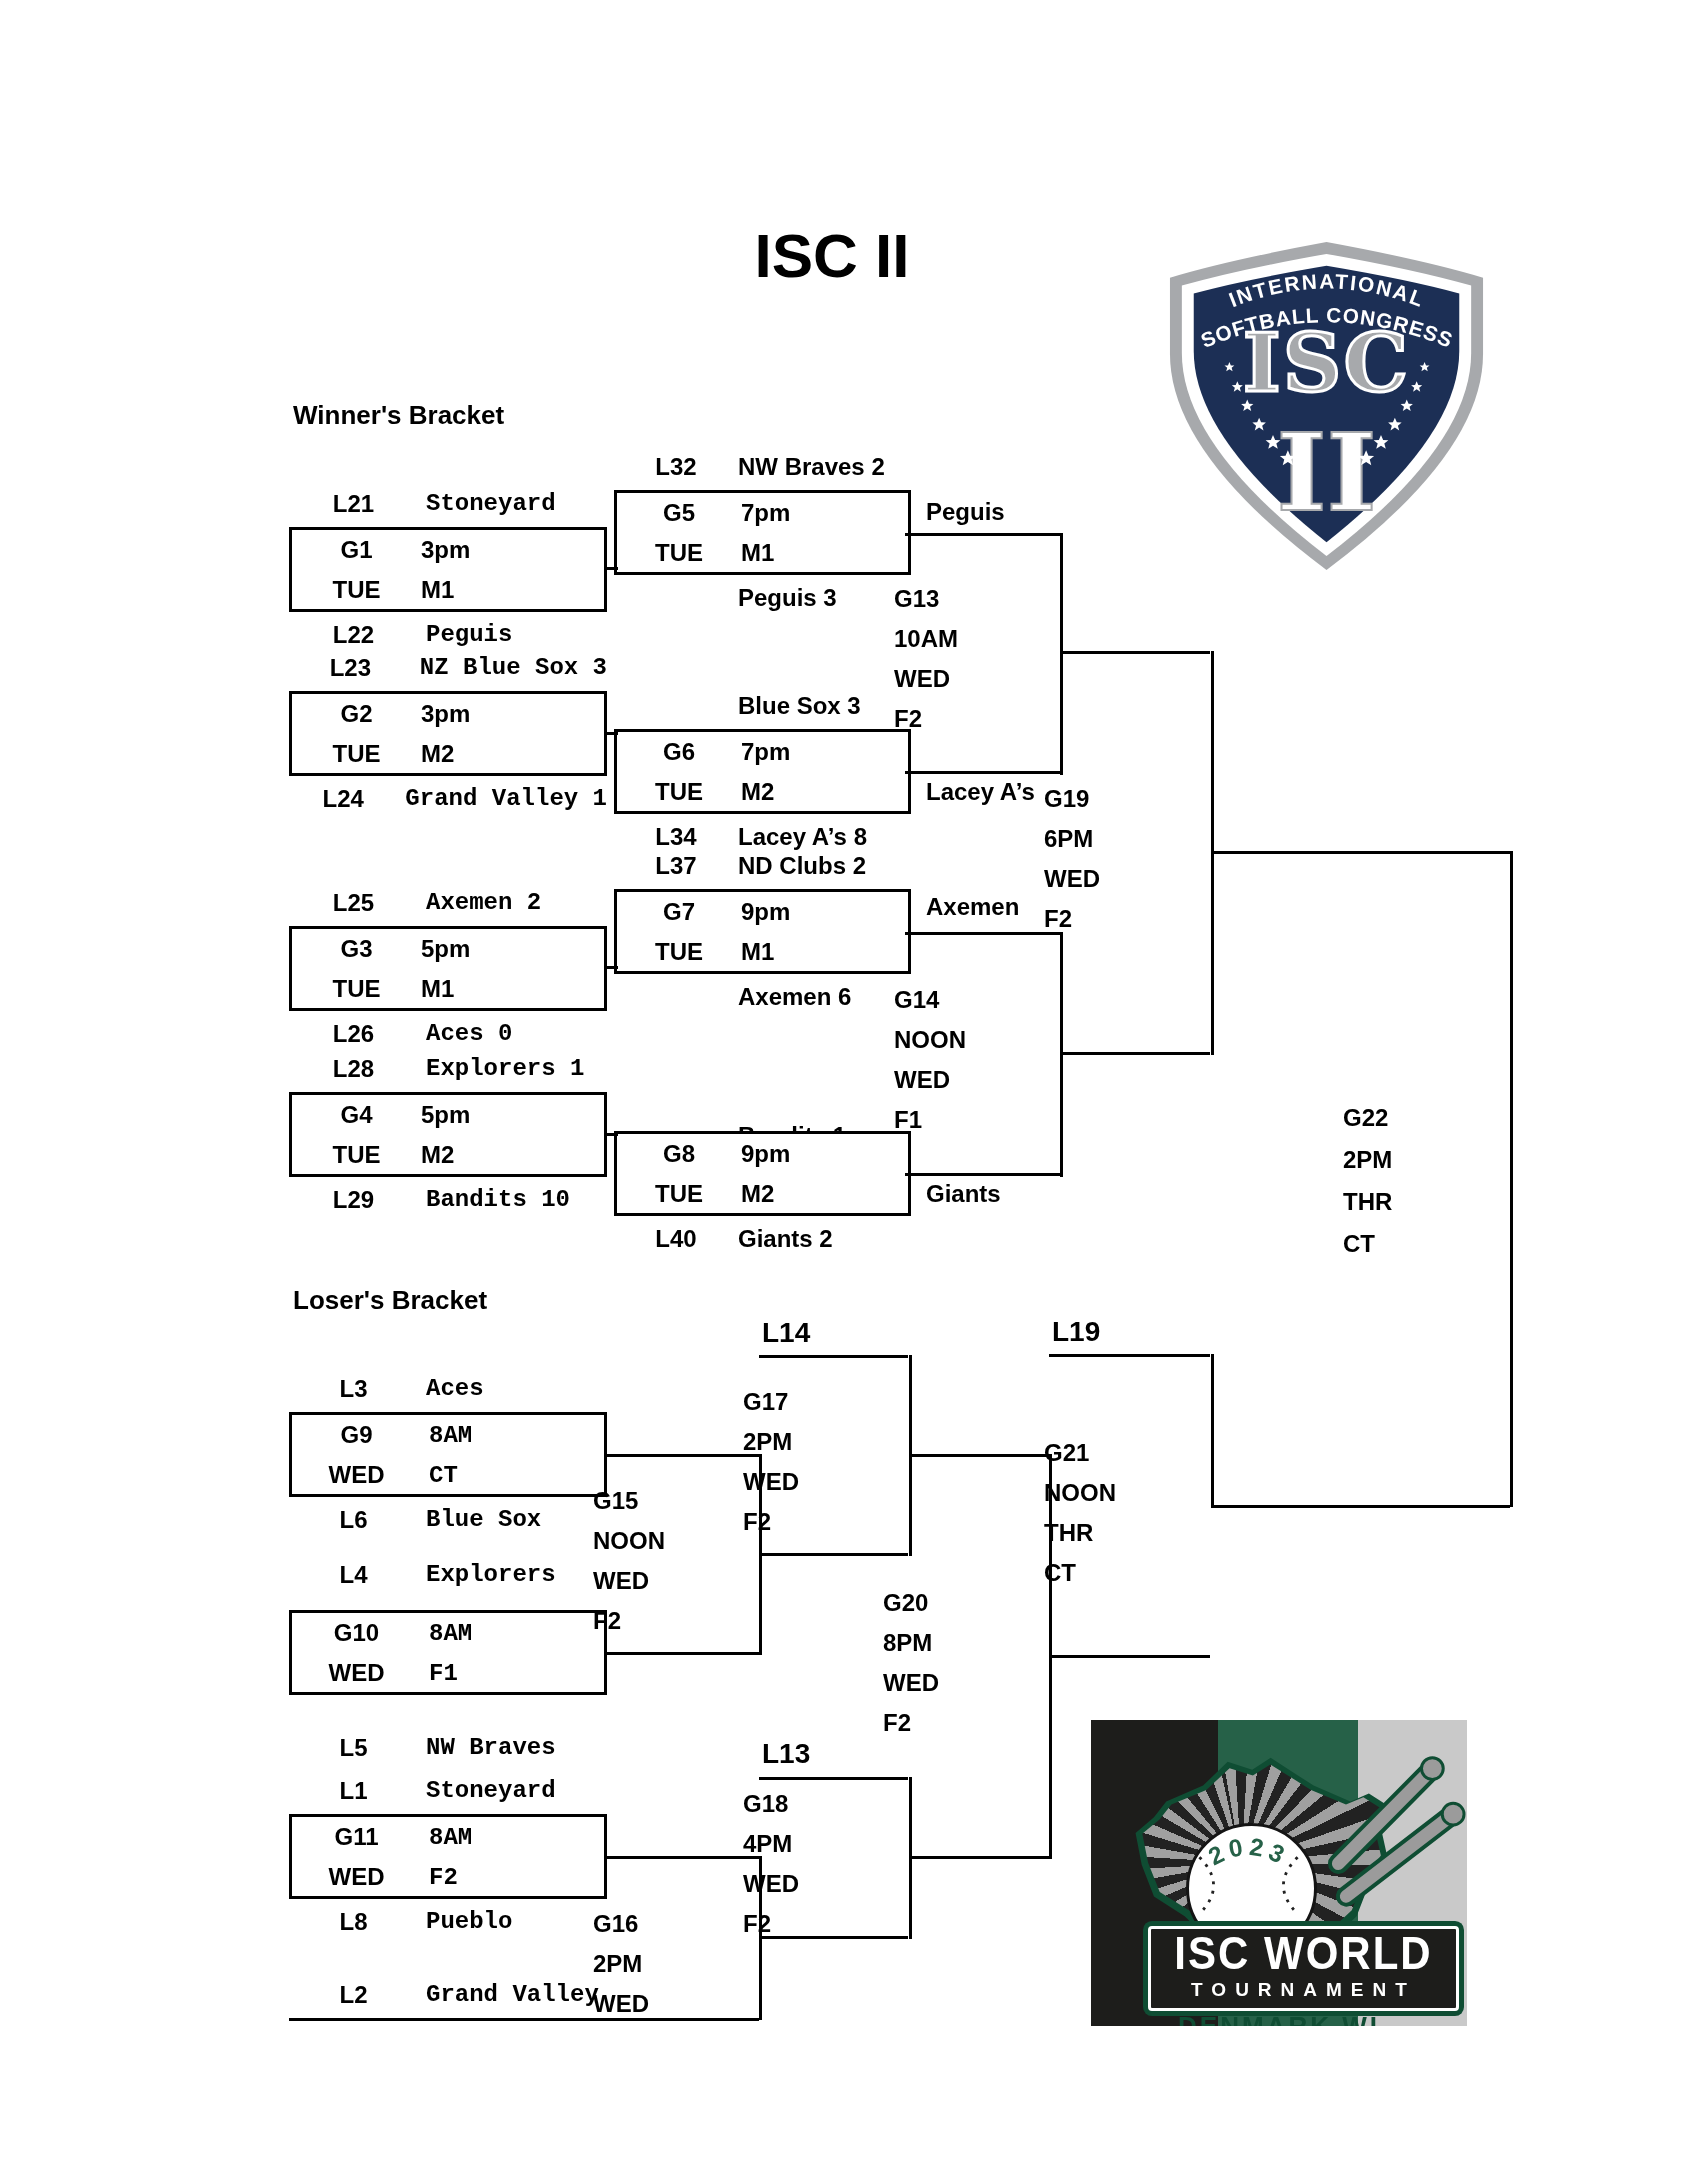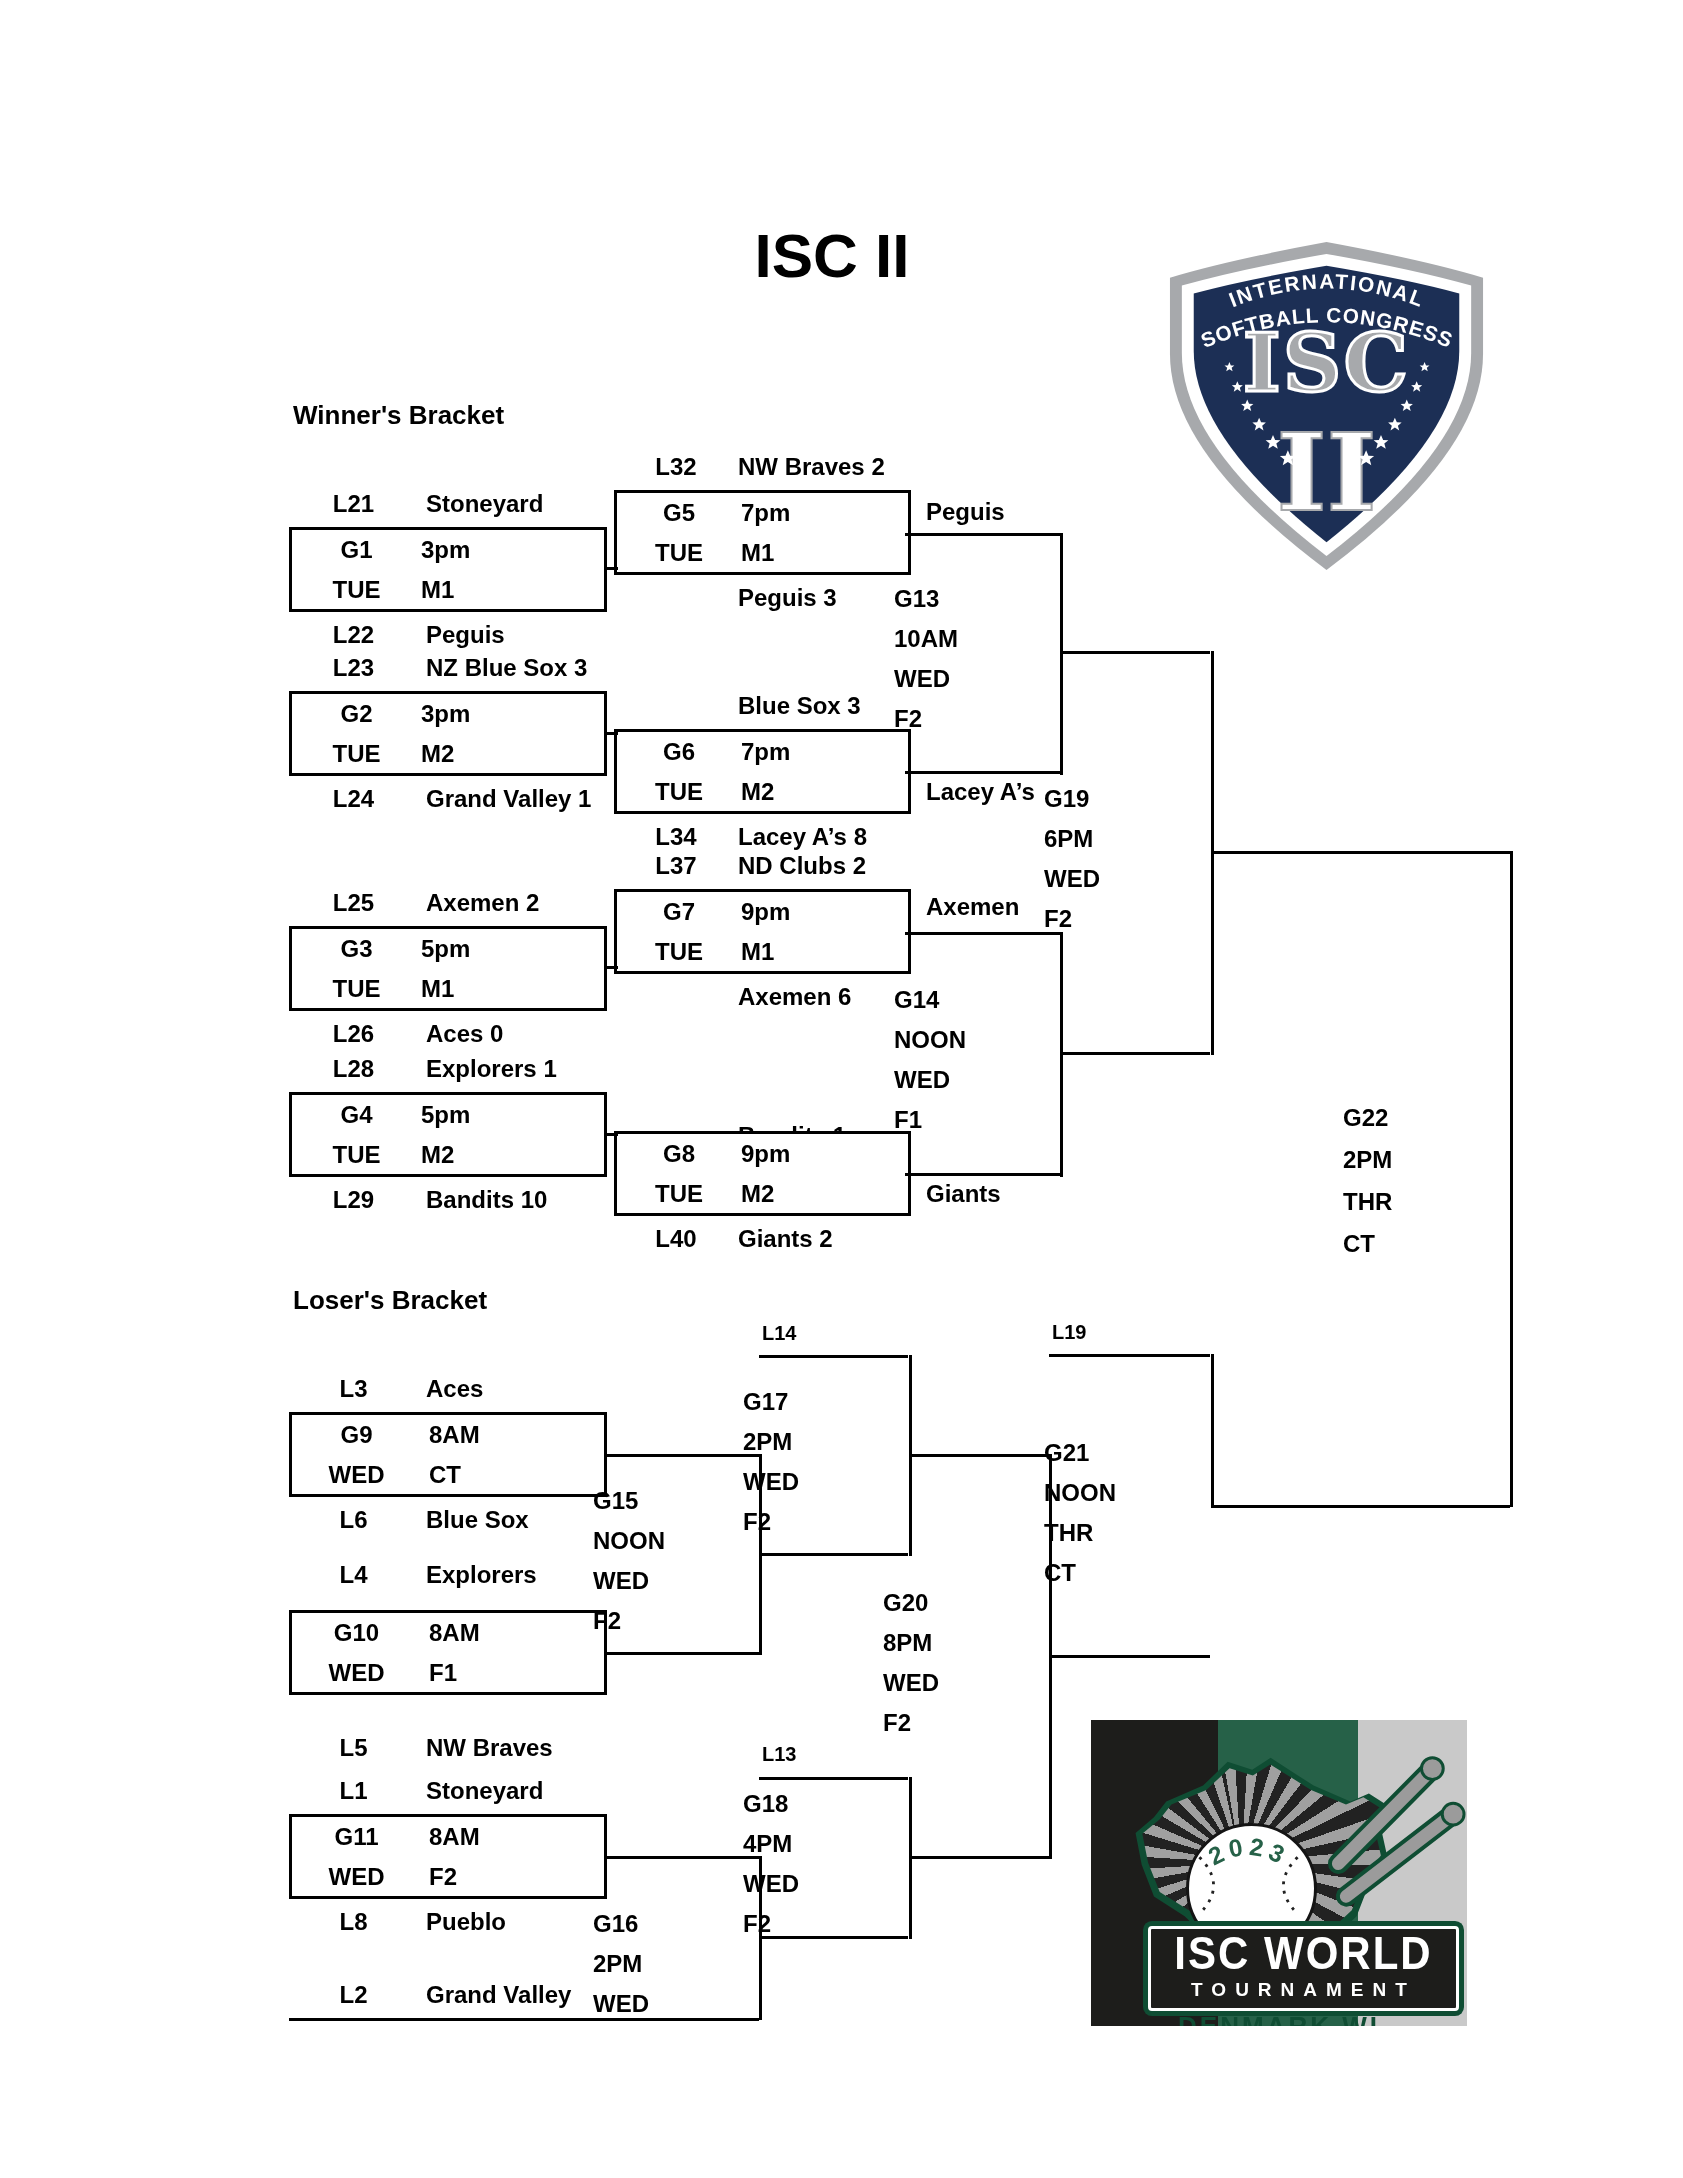--- a/index.html
+++ b/index.html
@@ -6,31 +6,31 @@
   .page{position:relative;width:1683px;height:2178px;background:#ffffff;overflow:hidden;
         font-family:"Liberation Sans",sans-serif;font-weight:bold;color:#000;}
   .title{position:absolute;left:733px;top:230px;width:198px;text-align:center;font-size:62px;line-height:51px;height:51px;}
   .heading{position:absolute;font-size:26px;line-height:34px;height:34px;white-space:nowrap;}
   
   .gbox{position:absolute;border:3px solid #000;height:79px;background:#fff;}
   .brow{display:flex;align-items:center;height:40px;font-size:24px;}
   .feeder{position:absolute;display:flex;font-size:24px;line-height:38px;height:38px;white-space:nowrap;}
   .fl{width:129px;text-align:center;}
   .fc{flex:1;}
-  .fn{flex:1;text-align:left;padding-left:8px;}
+  .fn{flex:1;text-align:left;padding-left:8px;font-family:Liberation Mono, monospace;}
   .r2 .fl{width:124px;}
   
   .hl{position:absolute;height:3px;background:#000;}
   .vl{position:absolute;width:3px;background:#000;}
   
   .gcol{position:absolute;width:158px;text-align:left;}
   .crow{height:40px;line-height:40px;font-size:24px;white-space:nowrap;}
   .p42 .crow{height:42px;line-height:42px;}
   .adv{position:absolute;font-size:24px;line-height:34px;height:34px;white-space:nowrap;}
-  .drop{position:absolute;font-size:20px;line-height:34px;height:34px;white-space:nowrap;}
+  .drop{position:absolute;font-size:28px;line-height:34px;height:34px;white-space:nowrap;}
   
   .shield{position:absolute;left:1166px;top:240px;width:322px;height:332px;}
   
   .world{position:absolute;left:1091px;top:1720px;width:376px;height:306px;overflow:hidden;}
   .stripe{position:absolute;top:0;height:100%;}
   .wi-outer{position:absolute;left:20px;top:22px;width:307px;height:198px;background:#0f4d33;
             clip-path:polygon(18% 30%,30% 22%,38% 10%,46% 14%,52% 8%,60% 16%,66% 22%,78% 30%,84% 26%,92% 34%,88% 44%,90% 58%,84% 72%,80% 88%,74% 97%,30% 97%,24% 88%,14% 78%,10% 62%,8% 46%,14% 38%);
             filter:drop-shadow(0 0 4px #ffffff);}
   .wi-inner{position:absolute;left:8px;top:8px;right:8px;bottom:8px;
             background:repeating-conic-gradient(from -10deg at 42% 62%, #a0a0a0 0deg 6.5deg, #222222 6.5deg 13.5deg);

